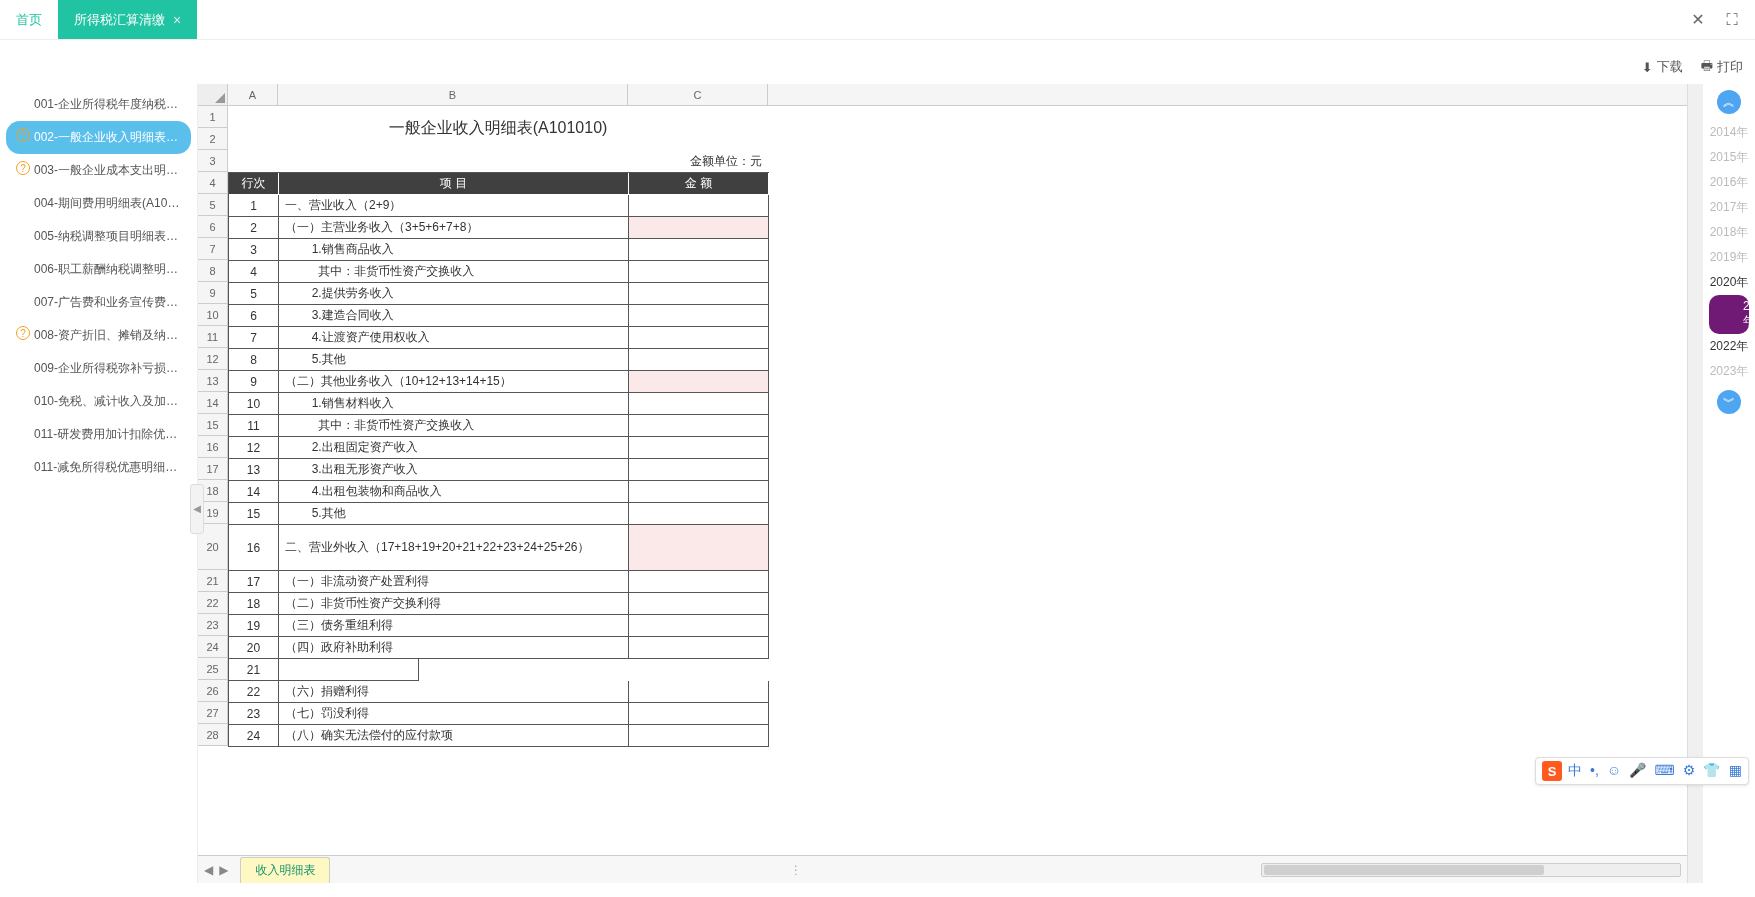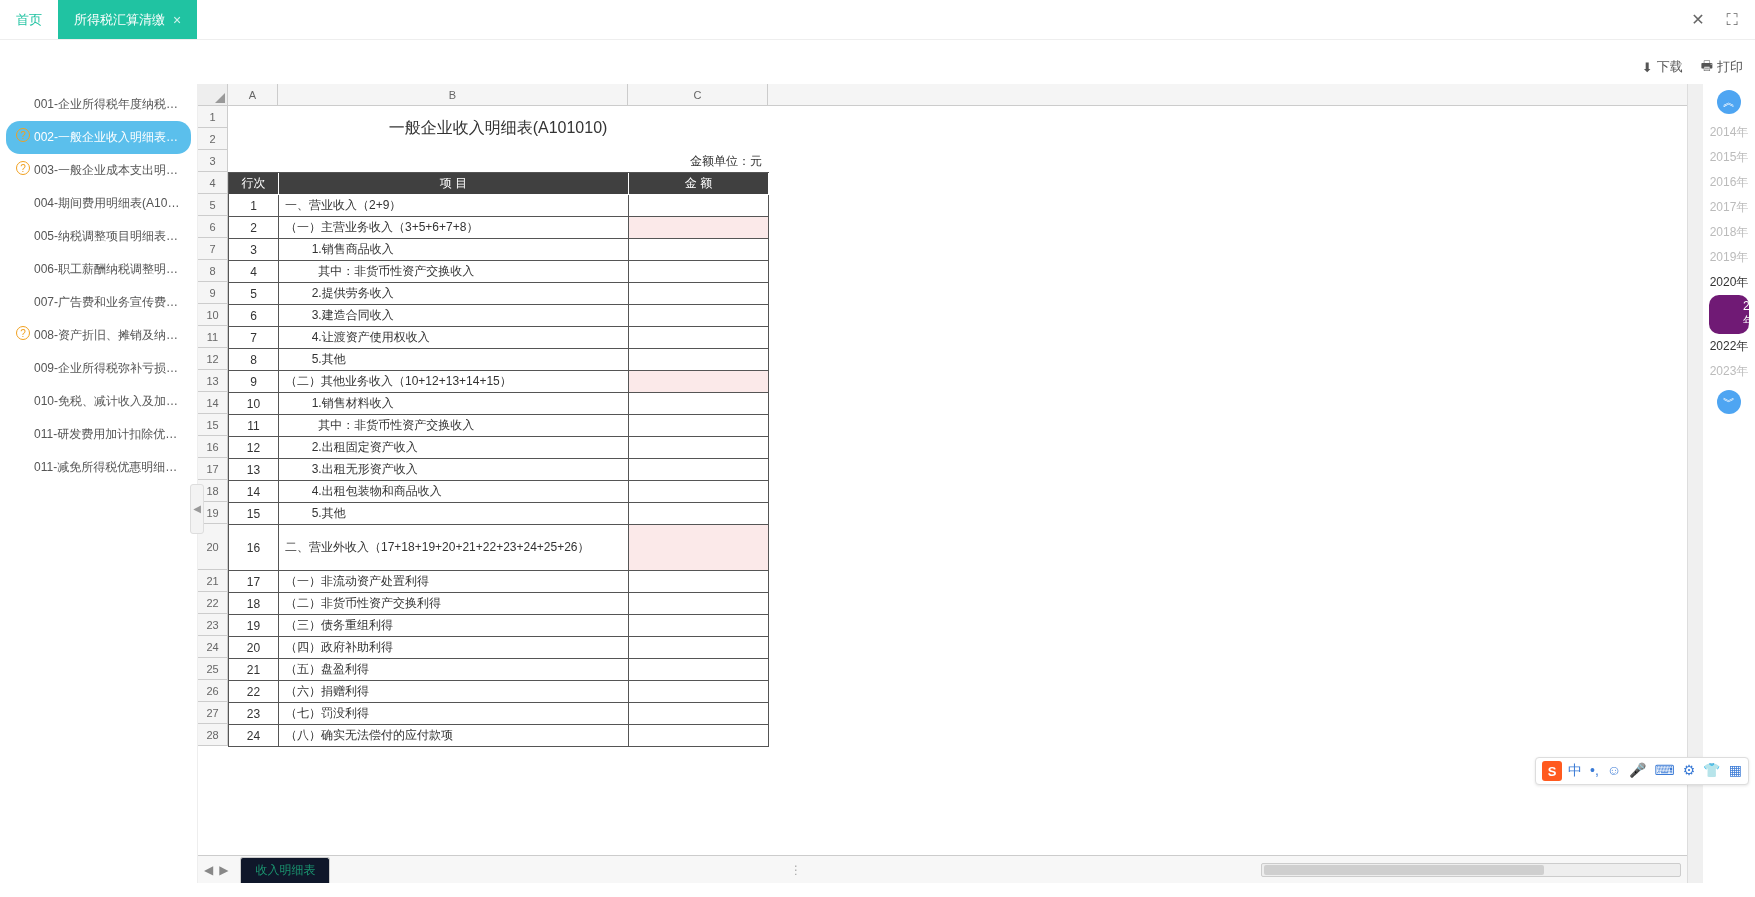--- a/index.html
+++ b/index.html
@@ -63,21 +63,21 @@
 
 .hdr-row .cell { background:#404040; color:#fff; font-weight:500; justify-content:center; border-color:#fff; }
 .shade { background:#fbe9e9; }
 
 .noborder .cell { border-left:none; border-right:none; border-top:none; border-bottom:none; }
 
 
 .sheet-bottom { height:28px; border-top:1px solid #ccc; display:flex; align-items:center; background:#f7f7f7; font-size:12px; }
 .nav-arrows { display:flex; padding:0 6px; gap:6px; color:#888; }
 .nav-arrows span { cursor:pointer; }
-.sheet-tab { padding:4px 14px; border:1px solid #ccc; border-bottom:none; background:#0f172a; color:#1a936f; margin-left:6px; height:26px; display:flex; align-items:center; border-radius: 3px 3px 0 0;}
+.sheet-tab { padding:4px 14px; border:1px solid #ccc; border-bottom:none; background:#fef9c3; color:#1a936f; margin-left:6px; height:26px; display:flex; align-items:center; border-radius: 3px 3px 0 0;}
 .bottom-scroll { margin-left:auto; width:420px; height:14px; background:#eee; border:1px solid #ccc; border-radius:2px; margin-right:6px; position:relative; }
 .bottom-scroll::after{ content:''; position:absolute; left:2px; top:1px; width:280px; height:10px; background:#cfcfcf; border-radius:2px;}
 
 .right-scroll { width:16px; background:#f0f0f0; border-left:1px solid #ddd; }
 
 
 .year-panel { width:52px; display:flex; flex-direction:column; align-items:center; padding-top:6px; gap:6px; }
 .year-btn { width:40px; padding:4px 0; text-align:center; font-size:12px; color:#bbb; border-radius:10px; cursor:pointer; }
 .year-btn.avail { color:#333; }
 .year-btn.active { background:#701a75; color:#fff;padding-left:34px; }
@@ -262,21 +262,20 @@
               </div><div class="cell-row" style="height: 22px;">
                 <div class="cell cA">19</div>
                 <div class="cell cB" style="white-space: pre;">（三）债务重组利得</div>
                 <div class="cell cC"></div>
               </div><div class="cell-row" style="height: 22px;">
                 <div class="cell cA">20</div>
                 <div class="cell cB" style="white-space: pre;">（四）政府补助利得</div>
                 <div class="cell cC"></div>
               </div><div class="cell-row" style="height: 22px;">
                 <div class="cell cA">21</div>
-                <div class="cell cB" style="white-space: pre;">（五）盘盈利得</div>
                 <div class="cell cC"></div>
               </div><div class="cell-row" style="height: 22px;">
                 <div class="cell cA">22</div>
                 <div class="cell cB" style="white-space: pre;">（六）捐赠利得</div>
                 <div class="cell cC"></div>
               </div><div class="cell-row" style="height: 22px;">
                 <div class="cell cA">23</div>
                 <div class="cell cB" style="white-space: pre;">（七）罚没利得</div>
                 <div class="cell cC"></div>
               </div><div class="cell-row" style="height: 22px;">

